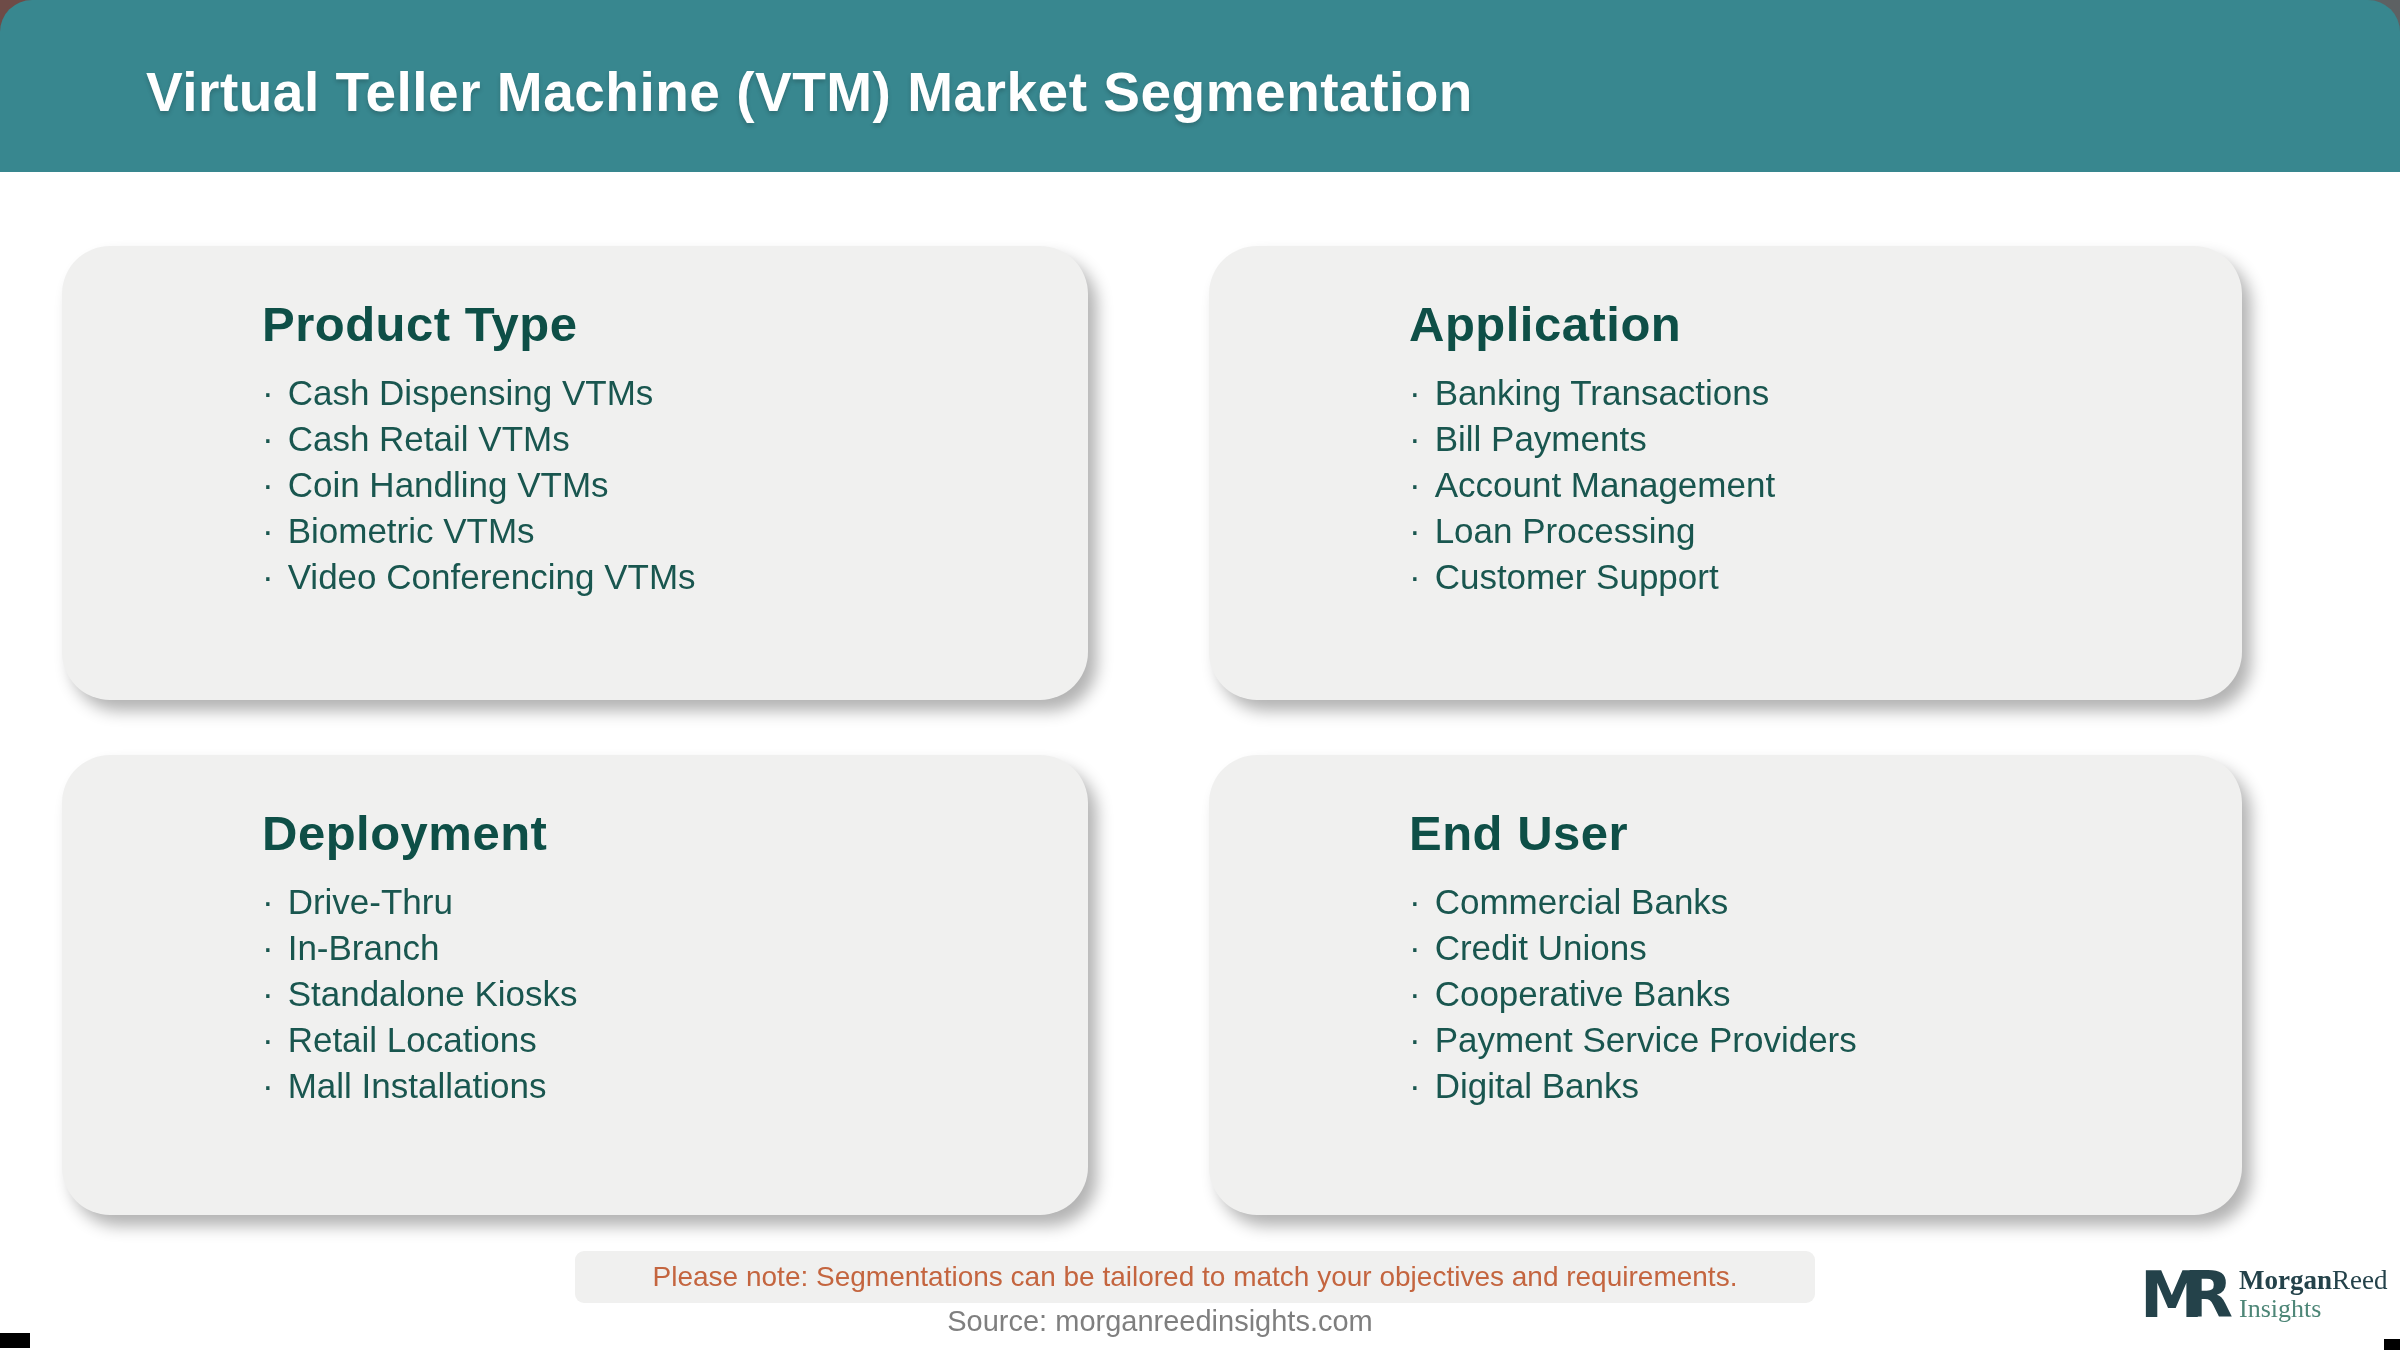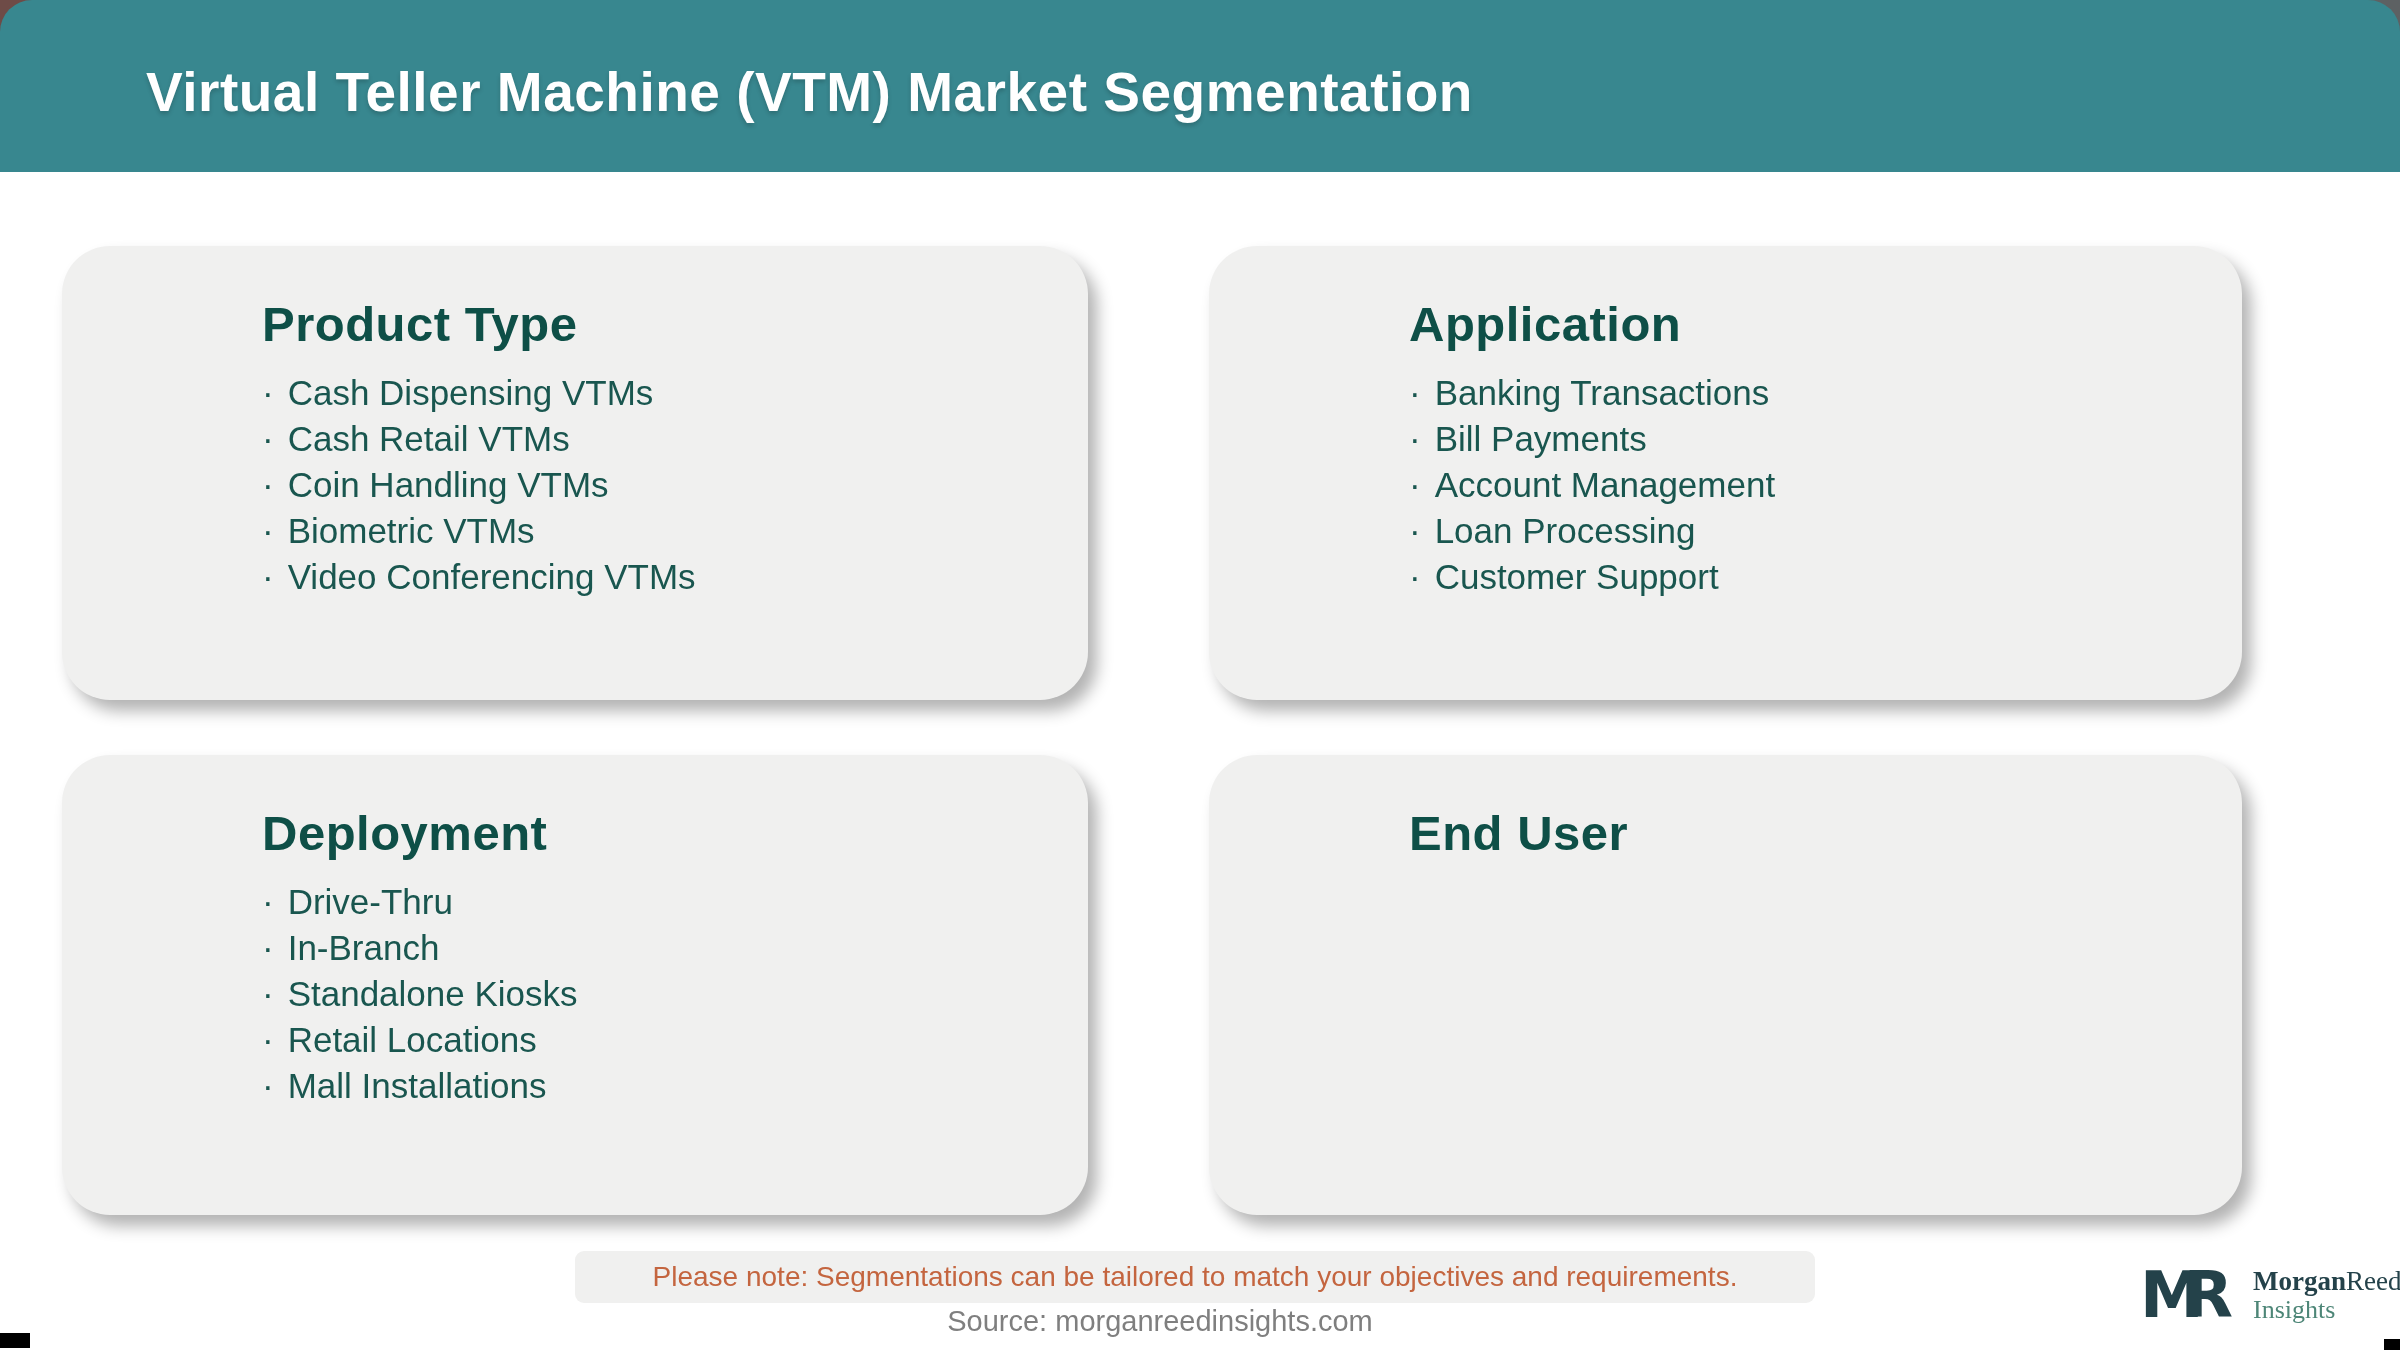--- a/index.html
+++ b/index.html
@@ -82,21 +82,21 @@
   }
   .source-line{
     position:absolute;left:0;top:1305px;width:2320px;
     text-align:center;color:var(--source-gray);font-size:29px;
     z-index:2;
   }
 
   
   .logo{
     position:absolute;left:2140px;top:1266px;
-    display:flex;align-items:flex-end;gap:20px;z-index:3;
+    display:flex;align-items:flex-start;gap:6px;z-index:3;
   }
   .monogram{
     font-family:"DejaVu Sans", sans-serif;
     font-weight:bold;font-size:64px;line-height:58px;
     color:var(--logo-dark);
     letter-spacing:-20px;
     padding-right:20px;
   }
   .logo-text{display:flex;flex-direction:column;}
   .logo-line1{
@@ -150,20 +150,27 @@
           <li>Drive-Thru</li>
           <li>In-Branch</li>
           <li>Standalone Kiosks</li>
           <li>Retail Locations</li>
           <li>Mall Installations</li>
         </ul>
   </section>
 
   <section class="card">
     <h2 class="card-title">End User</h2>
+    <ul class="card-list">
+          <li>Commercial Banks</li>
+          <li>Credit Unions</li>
+          <li>Cooperative Banks</li>
+          <li>Payment Service Providers</li>
+          <li>Digital Banks</li>
+        </ul>
   </section>
 </main>
 
   <div class="note-pill">
     <span>Please note: Segmentations can be tailored to match your objectives and requirements.</span>
   </div>
 
   <div class="source-line">Source: morganreedinsights.com</div>
 
   <div class="logo">

